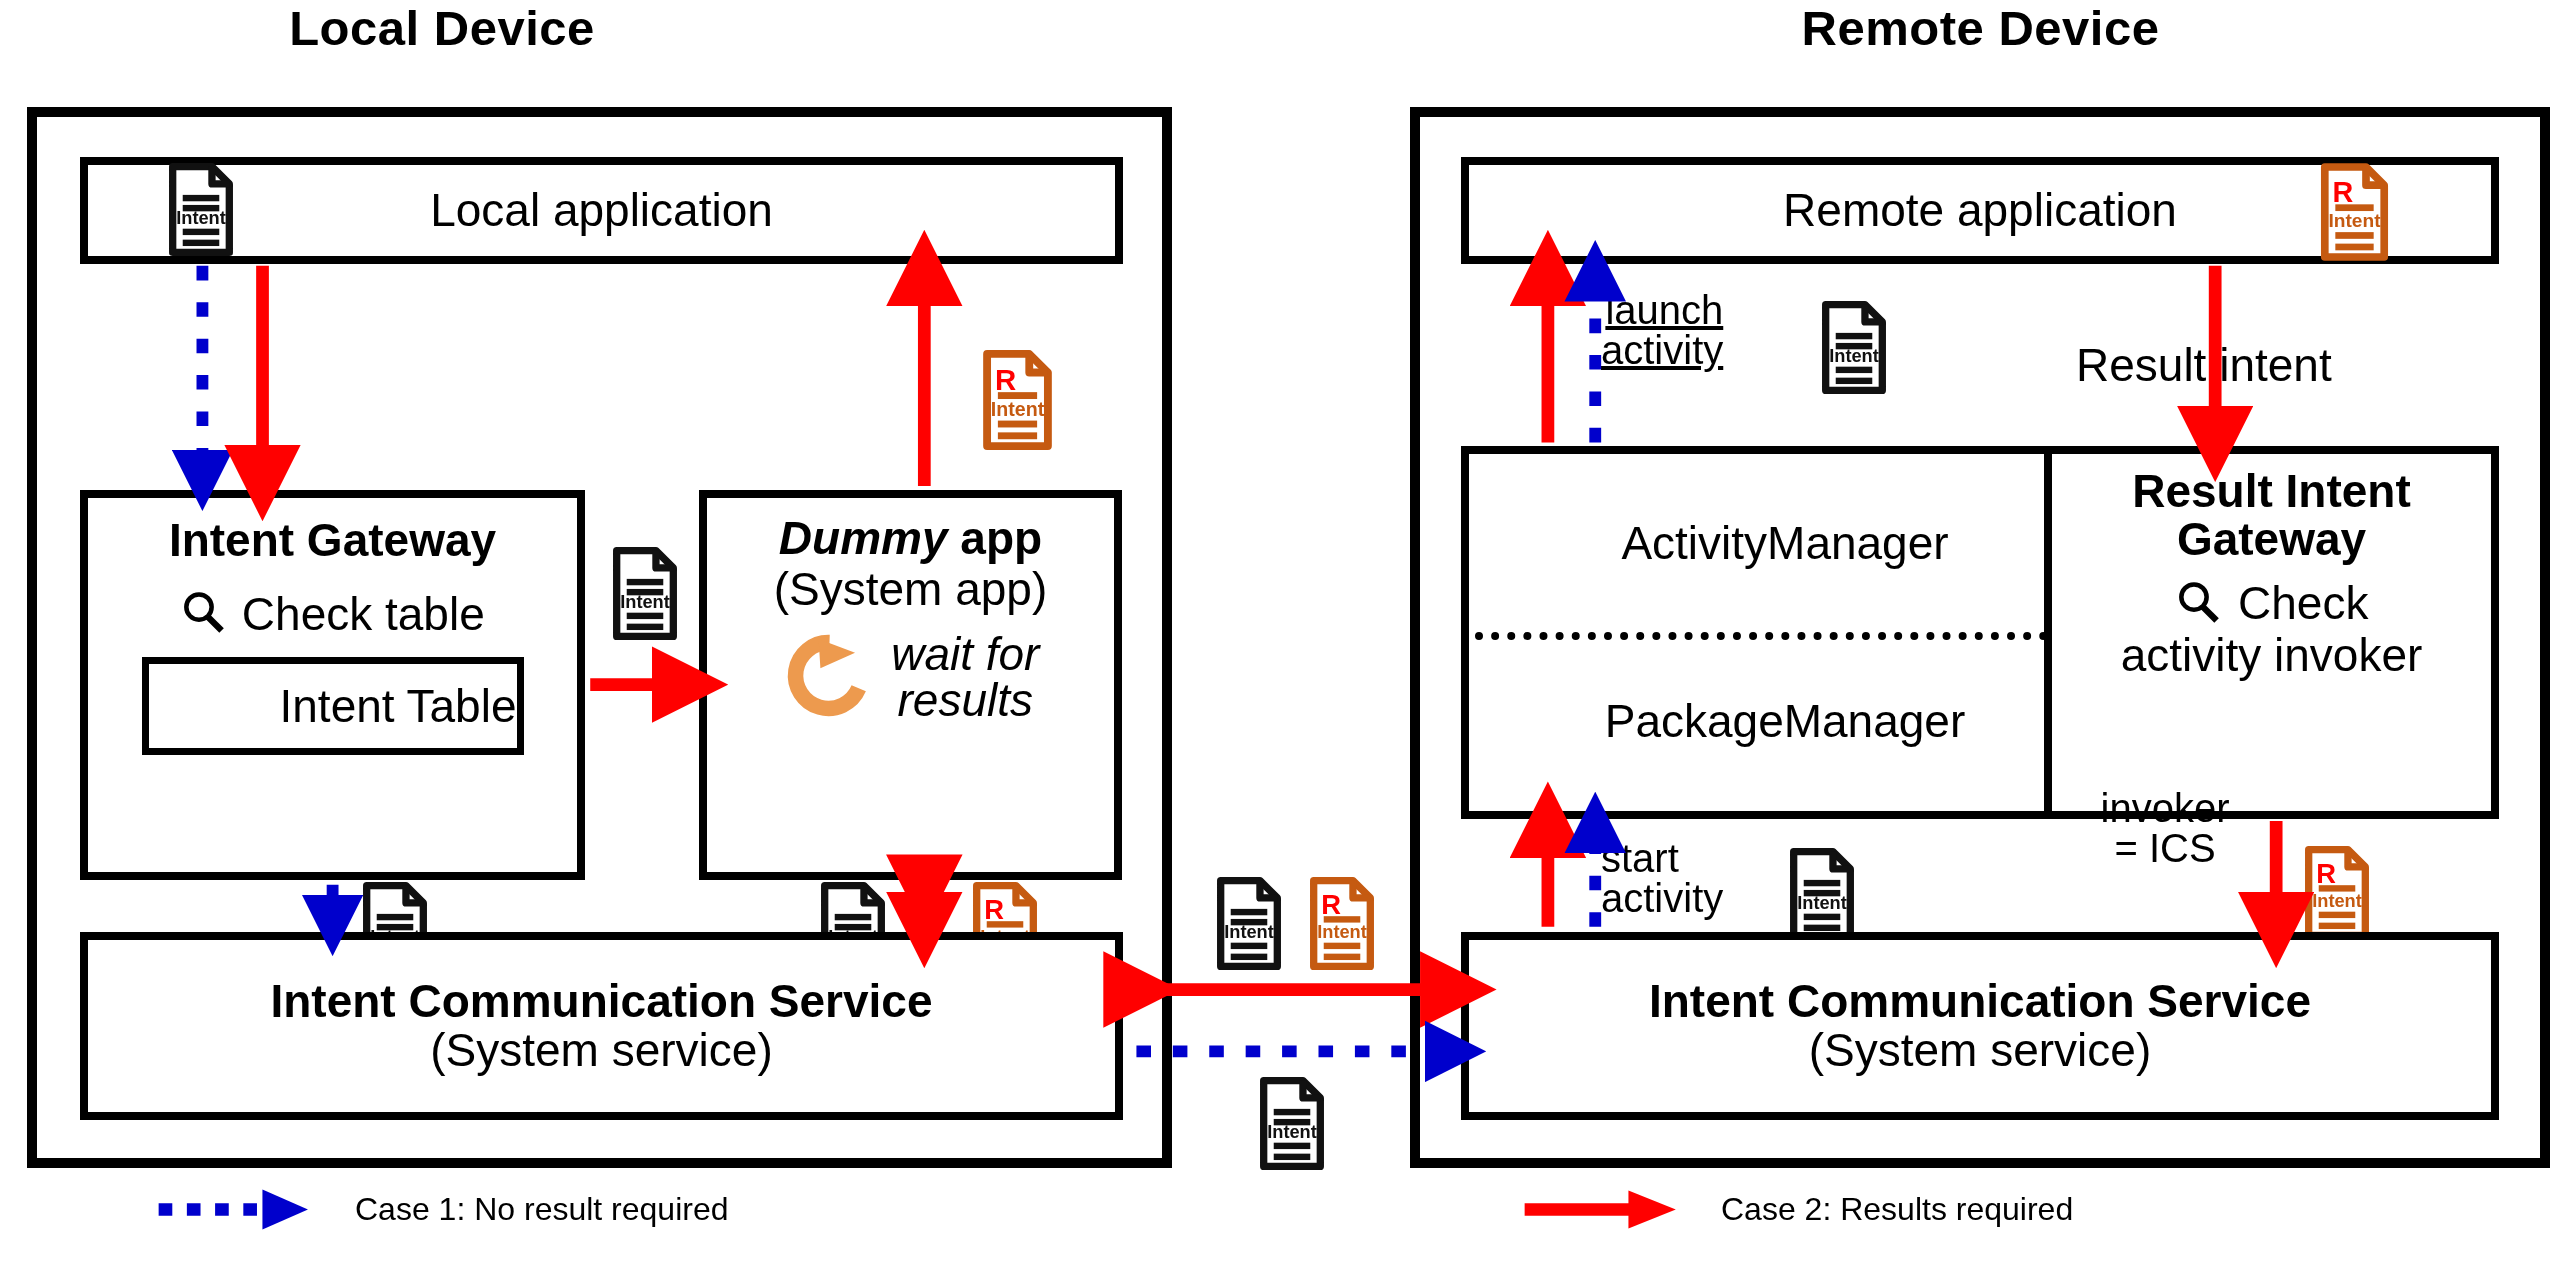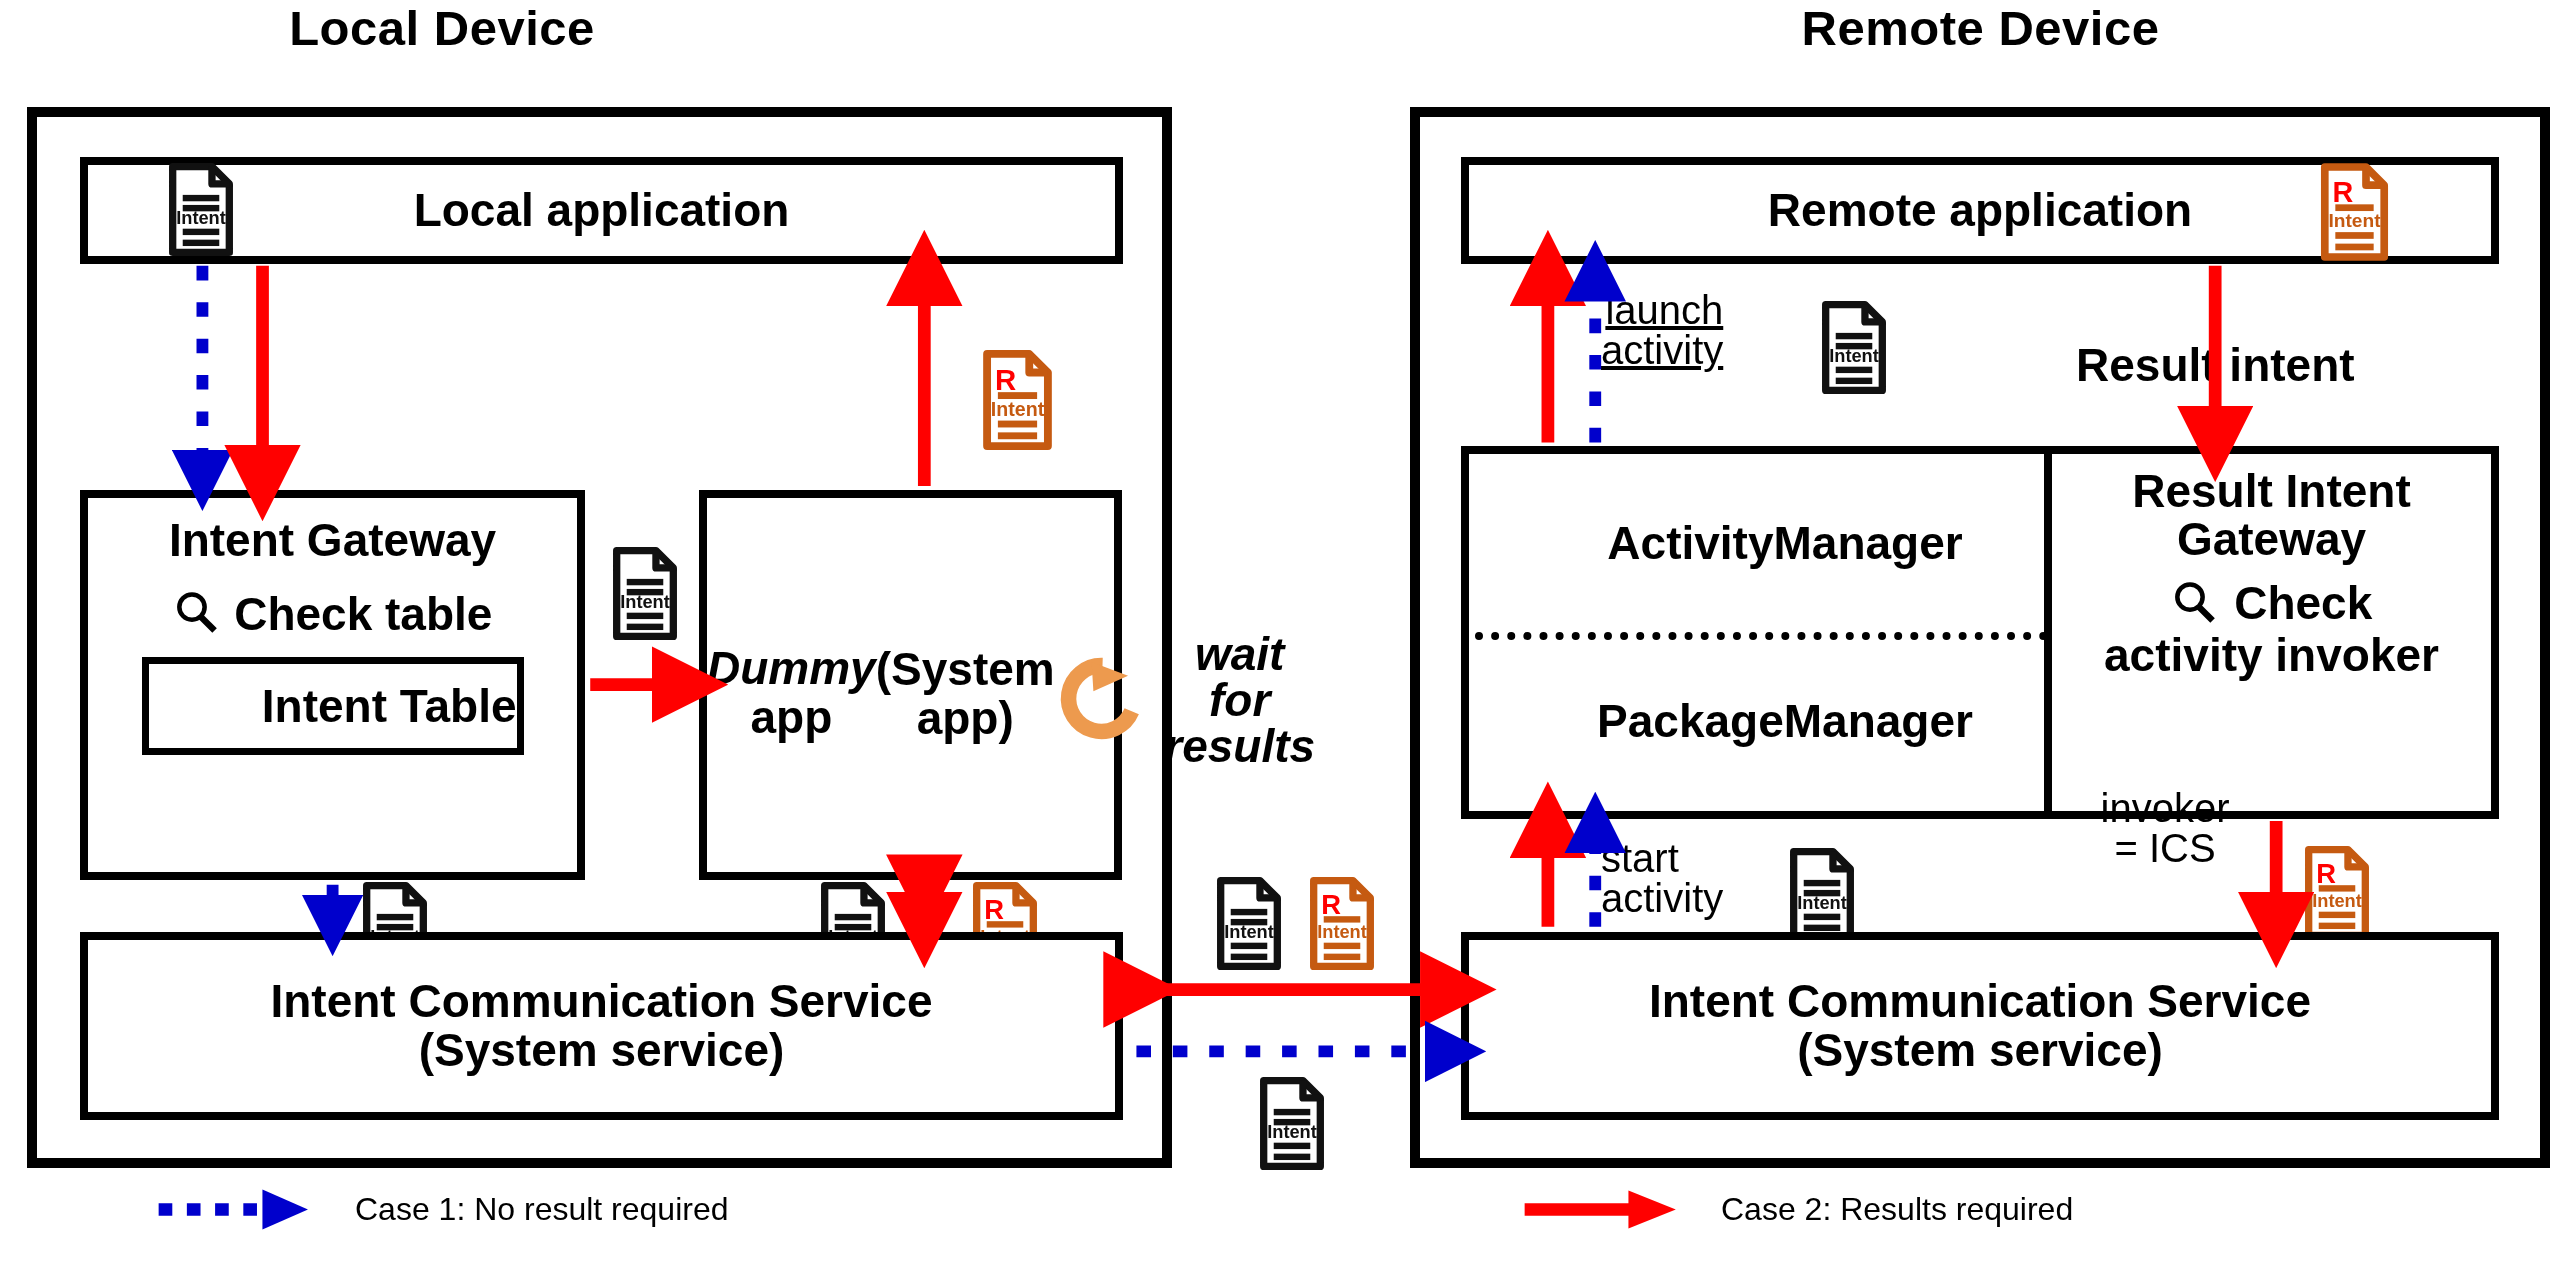--- a/index.html
+++ b/index.html
@@ -24,21 +24,21 @@
   .inner-box{
     border:8.2px solid #000;background:#fff;box-sizing:border-box;
     display:flex;align-items:center;justify-content:center;
     text-align:center;
   }
   .table-box{
     border:7.3px solid #000;background:#fff;box-sizing:border-box;
     display:flex;align-items:center;justify-content:flex-end;
   }
 
-  .t-reg{font-size:46px;line-height:1.06;font-weight:bold;}
+  .t-reg{font-size:46px;line-height:1.06;}
   .t-bold{font-weight:bold;font-size:46px;line-height:1.06;}
   .t-lbl{font-size:40px;line-height:1.05;}
   .t-legend{font-size:32px;line-height:1.05;}
   .ital{font-style:italic;}
 
   .dotted-sep{
     position:absolute;left:5.5px;right:5.5px;height:0;
     border-top:8.2px dotted #000;
   }
 
@@ -85,21 +85,21 @@
           <line x1="31" y1="31" x2="46" y2="46" stroke="#000" stroke-width="7" stroke-linecap="butt"></line>
         </svg>
       </span>
       <span class="t-reg">Check table</span>
     </div>
     <div class="table-box" style="margin-top:18px;width:382px;height:98px;">
       <span class="t-reg">Intent Table</span>
     </div>
   </div>
 
-  <div class="abs inner-box" style="left:699px;top:490px;width:423px;height:390px;flex-direction:row;justify-content:flex-start;padding-top:16.4px;">
+  <div class="abs inner-box" style="left:699px;top:490px;width:423px;height:390px;flex-direction:column;justify-content:flex-start;padding-top:16.4px;">
     <div class="t-bold">
       <span class="ital">Dummy</span><span> app</span>
     </div>
     <div class="t-reg" style="margin-top:1.8px;">(System app)</div>
     <div style="display:flex;align-items:center;gap:14.6px;margin-top:14.6px;">
       <span>
         <svg width="95" height="95" viewBox="0 0 104 104">
           <path d="M52 16 A36 36 0 1 0 84 66" fill="none" stroke="#ED9A4E" stroke-width="17" stroke-linecap="butt"></path>
           <polygon points="40,12 80,27 42,44" fill="#ED9A4E"></polygon>
         </svg>

